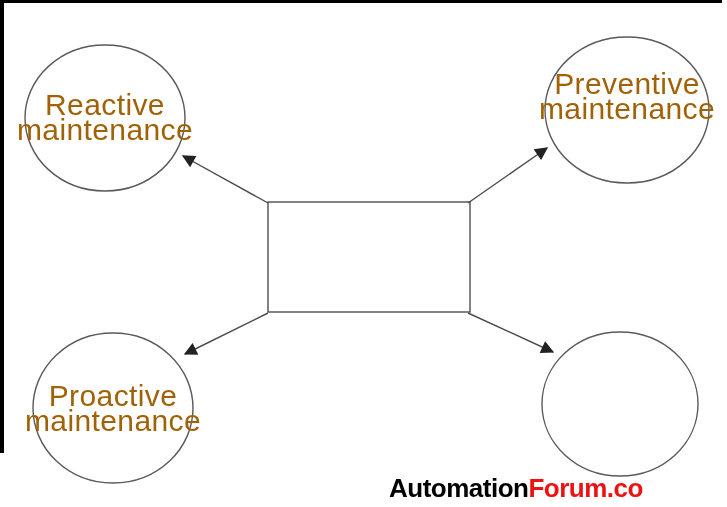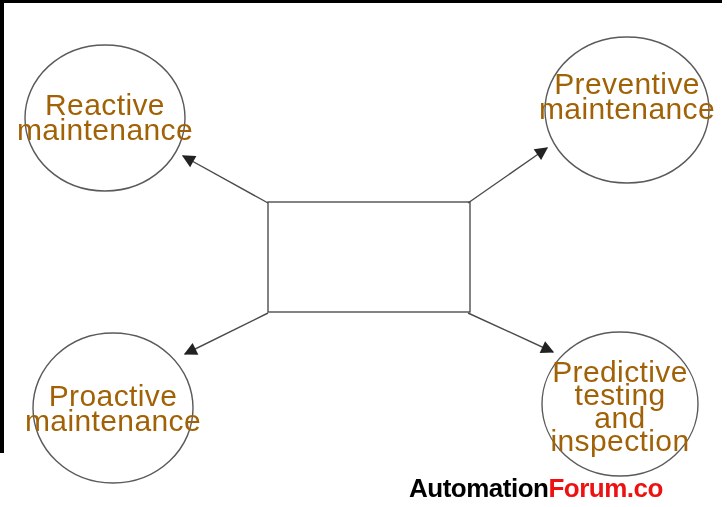--- a/index.html
+++ b/index.html
@@ -54,21 +54,20 @@
   .watermark {
     position: absolute;
     left: 389px;
     top: 474px;
     font-family: "Liberation Sans", "DejaVu Sans", sans-serif;
     font-weight: bold;
     font-size: 26px;
     line-height: 28px;
     letter-spacing: -0.5px;
     white-space: nowrap;
-    margin-left: 20px;
   }
   .watermark .wm-black { color: #000000; }
   .watermark .wm-red { color: #ee1111; }
 </style>
 </head>
 <body>
 
 <div class="stage">
 
   <div class="scan-border-top"></div>
@@ -93,20 +92,17 @@
     <line x1="268" y1="313" x2="185" y2="354" stroke="#4a4a4a" stroke-width="1.4" marker-end="url(#arrowhead)"></line>
     <line x1="468" y1="313" x2="553" y2="352" stroke="#4a4a4a" stroke-width="1.4" marker-end="url(#arrowhead)"></line>
   </svg>
 
   <div class="node-label" style="left:105px; top:117px;">Reactive
 maintenance</div>
   <div class="node-label" style="left:627px; top:96px;">Preventive
 maintenance</div>
   <div class="node-label" style="left:113px; top:408px;">Proactive
 maintenance</div>
-  <div class="node-label" style="left:620px; top:406px; line-height:23px;">Predictive
-testing and
-inspection</div>
 
 
   <div class="watermark"><span class="wm-black" style="color: rgb(0, 0, 0);">Automation</span><span class="wm-red" style="color: rgb(238, 17, 17);">Forum.co</span></div>
 
 </div>
 
 </body></html>

